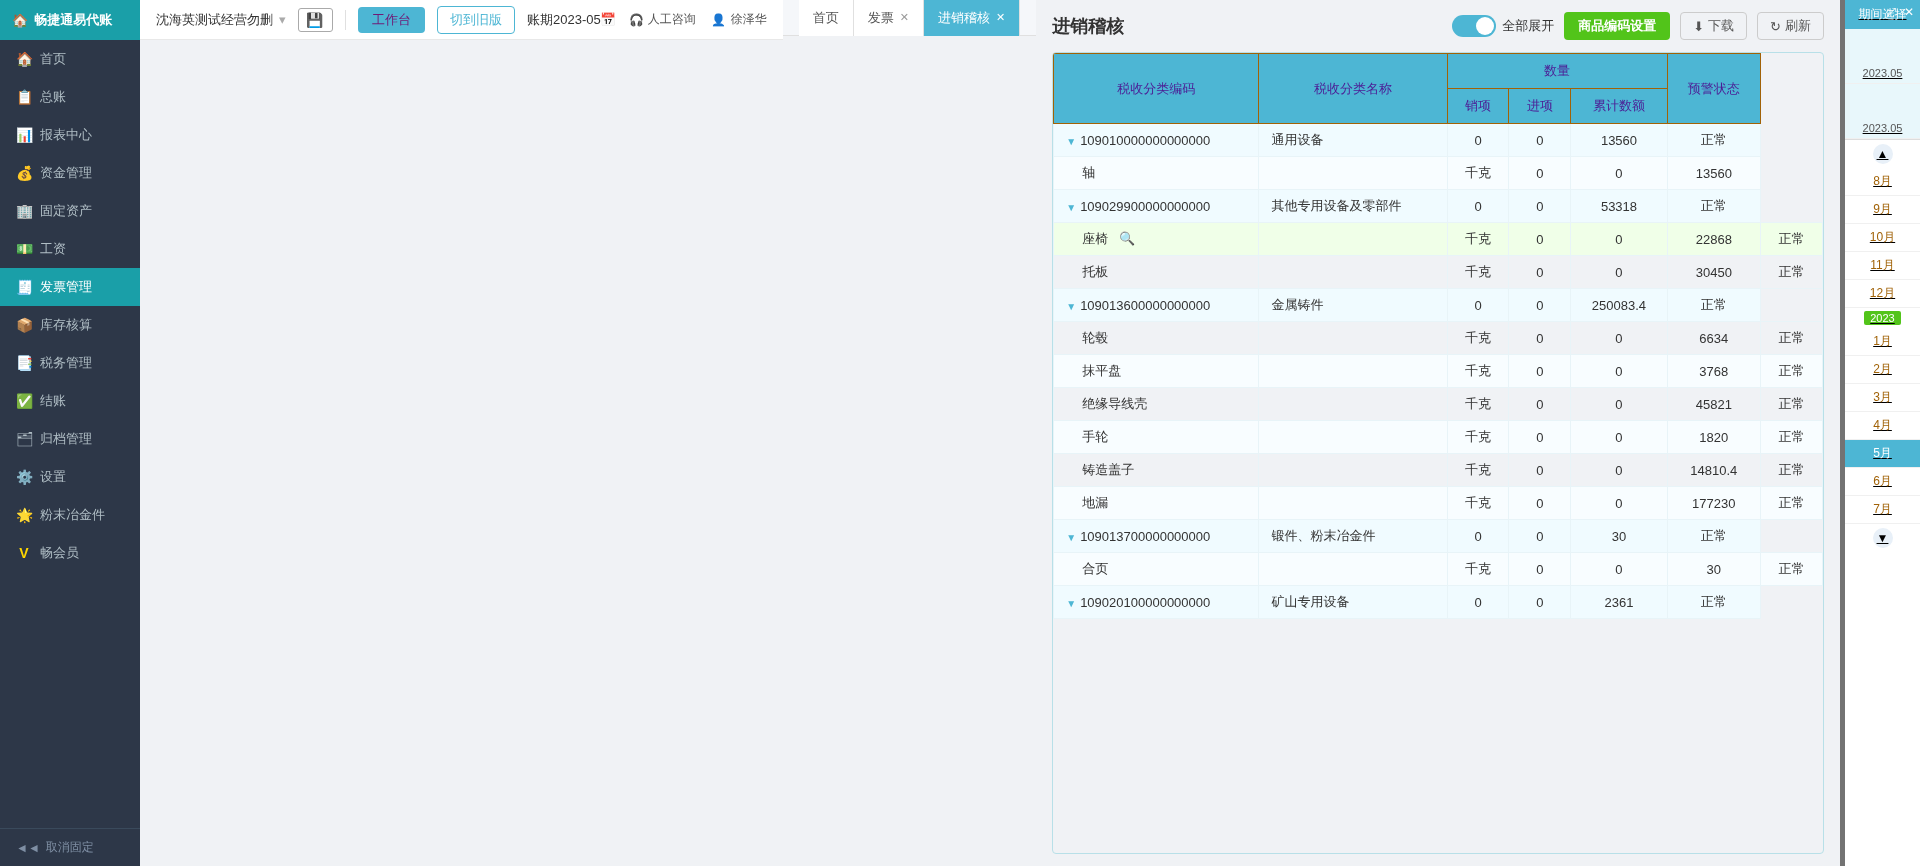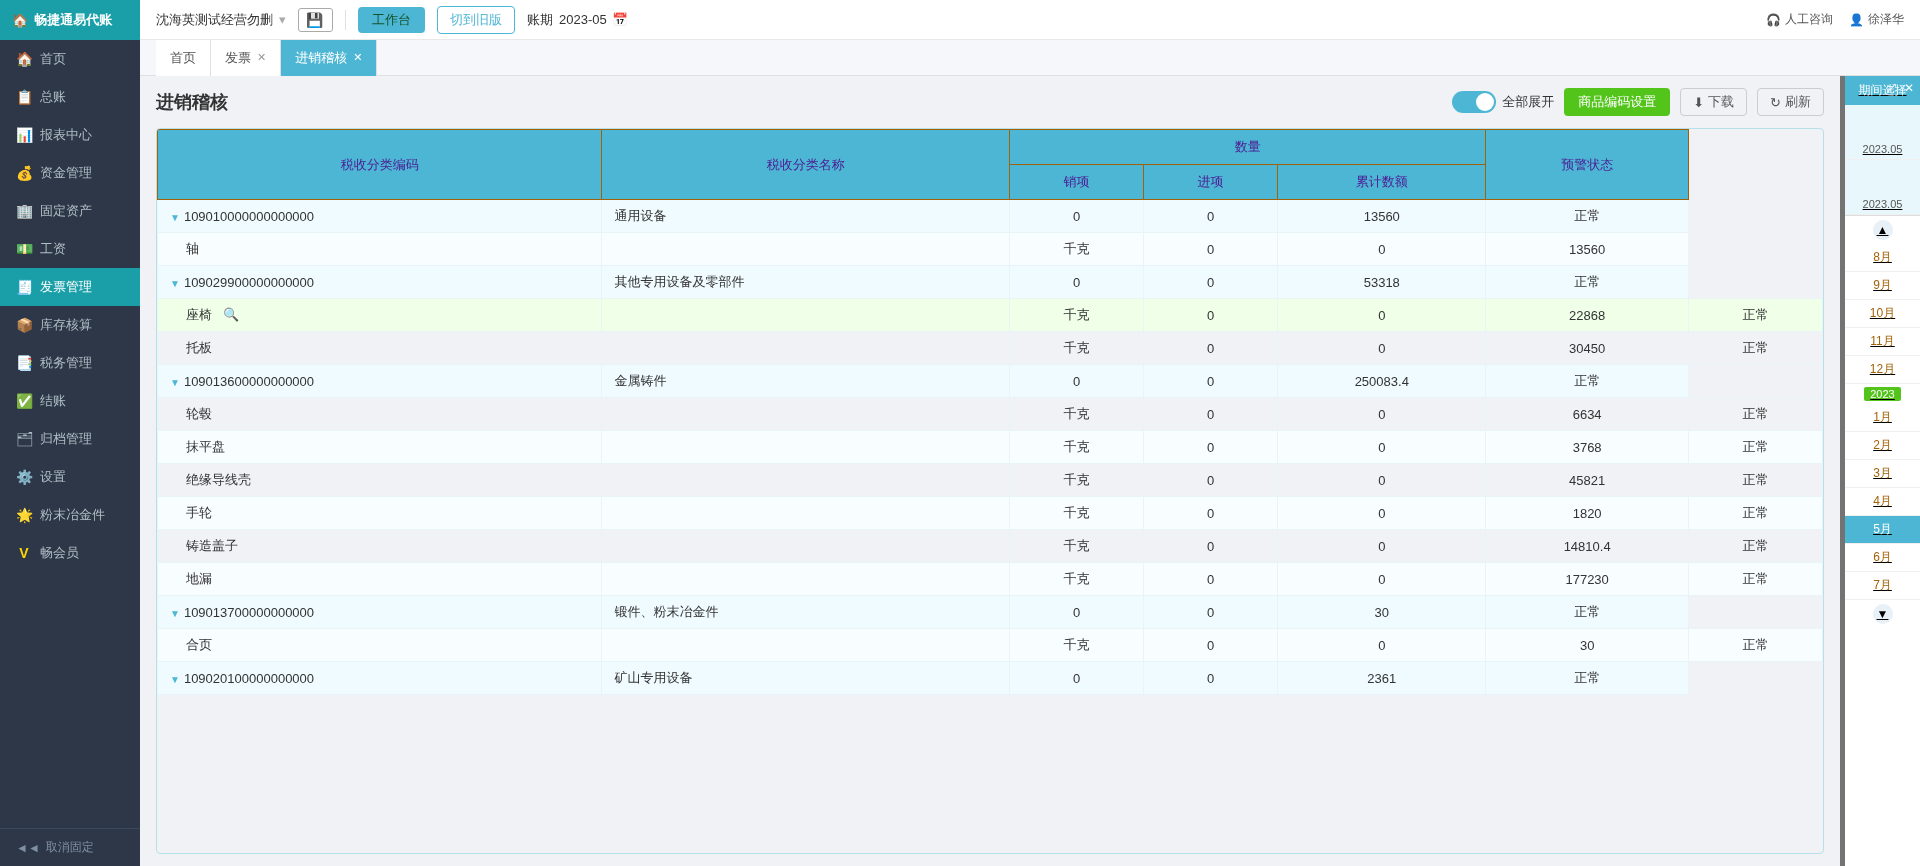--- a/index.html
+++ b/index.html
@@ -53,21 +53,21 @@
       align-items: center;
       gap: 6px;
       cursor: pointer;
       border-top: 1px solid #3a4a5c;
     }
 
     
     .main {
       flex: 1;
       display: flex;
-      flex-direction: column;
+      flex-direction: row;
       overflow: hidden;
     }
 
     
     .topbar {
       background: white;
       height: 40px;
       display: flex;
       align-items: center;
       padding: 0 16px;
@@ -91,37 +91,36 @@
       padding: 3px 8px;
       font-size: 12px;
       cursor: pointer;
       color: #555;
     }
     .topbar-btn-primary {
       background: #4db6d4;
       border: none;
       border-radius: 4px;
       padding: 4px 14px;
-      color: #14532d;
+      color: #701a75;
       font-size: 13px;
       cursor: pointer;
     }
     .topbar-btn-outline {
       background: none;
       border: 1px solid #4db6d4;
       border-radius: 4px;
       padding: 4px 12px;
       color: #4db6d4;
       font-size: 13px;
       cursor: pointer;
     }
     .topbar-period {
       display: flex;
       align-items: center;
-      gap: 6px;
       font-size: 13px;
       color: #333;
     }
     .topbar-right {
       margin-left: auto;
       display: flex;
       align-items: center;
       gap: 16px;
     }
     .topbar-support {
@@ -230,20 +229,21 @@
       transition: left 0.2s;
     }
     .action-btn-green {
       background: #52c41a;
       border: none;
       border-radius: 4px;
       padding: 5px 14px;
       color: white;
       font-size: 13px;
       cursor: pointer;
+      font-weight: bold;
     }
     .action-btn-outline {
       background: none;
       border: 1px solid #ccc;
       border-radius: 4px;
       padding: 4px 12px;
       color: #555;
       font-size: 13px;
       cursor: pointer;
       display: flex;

